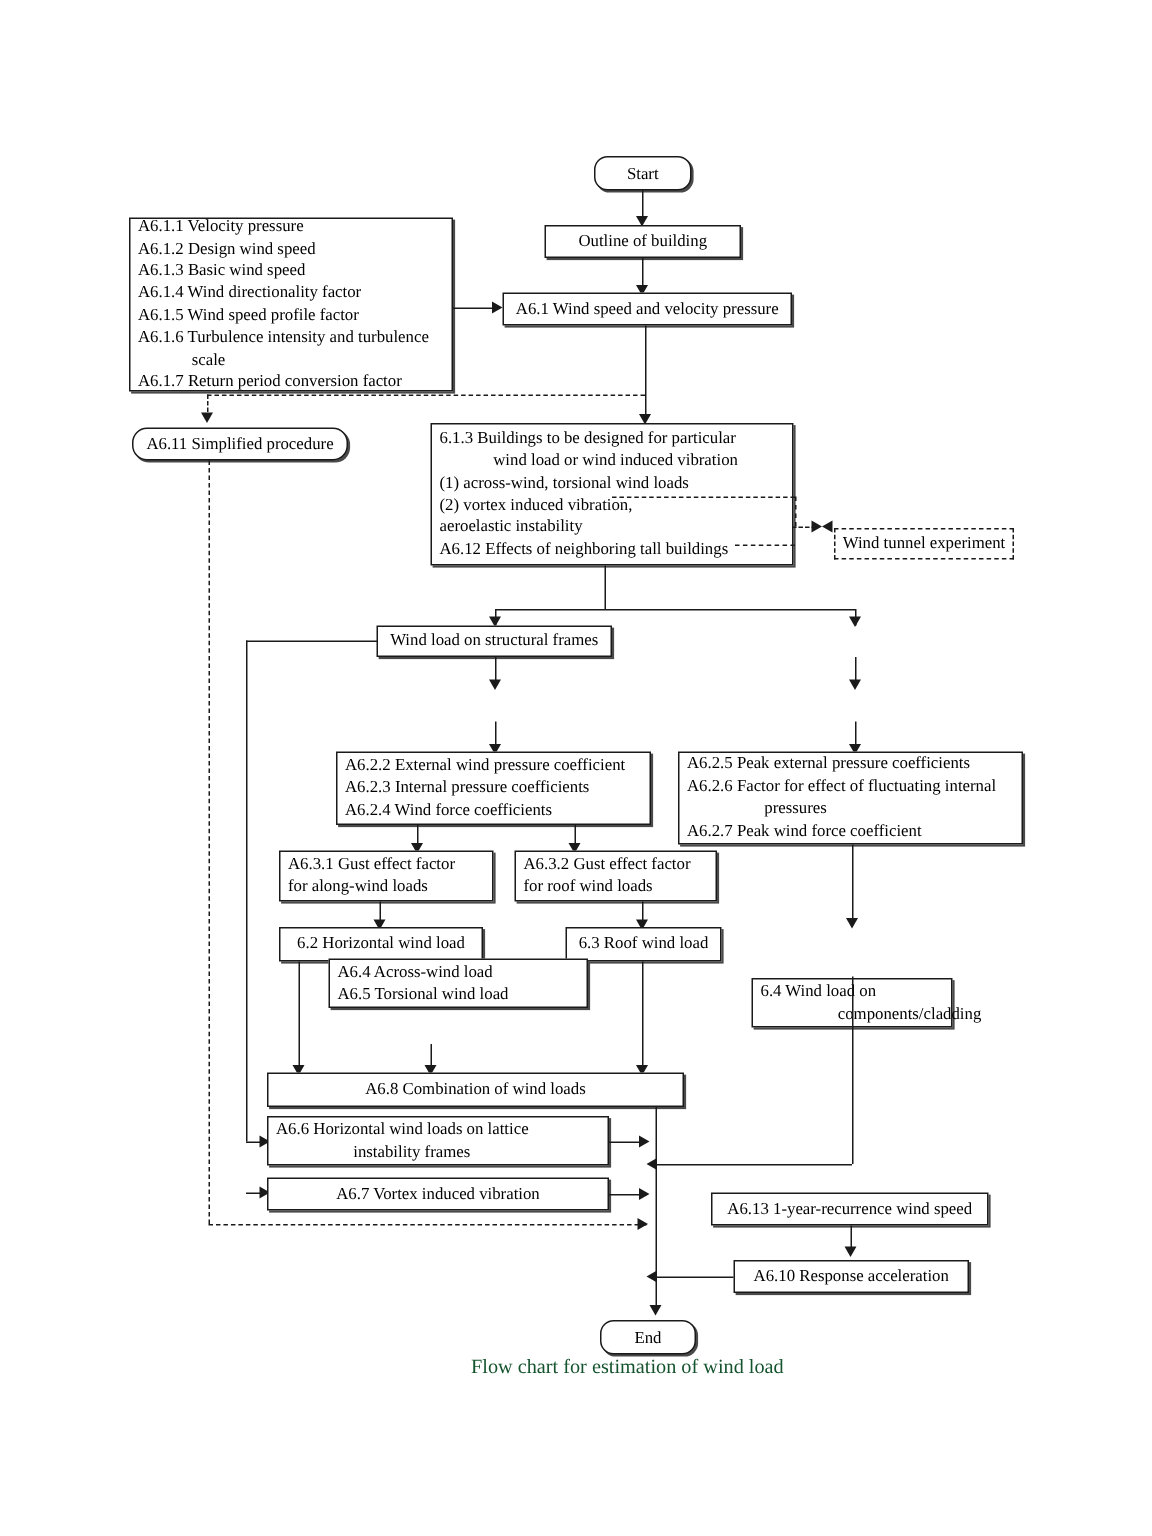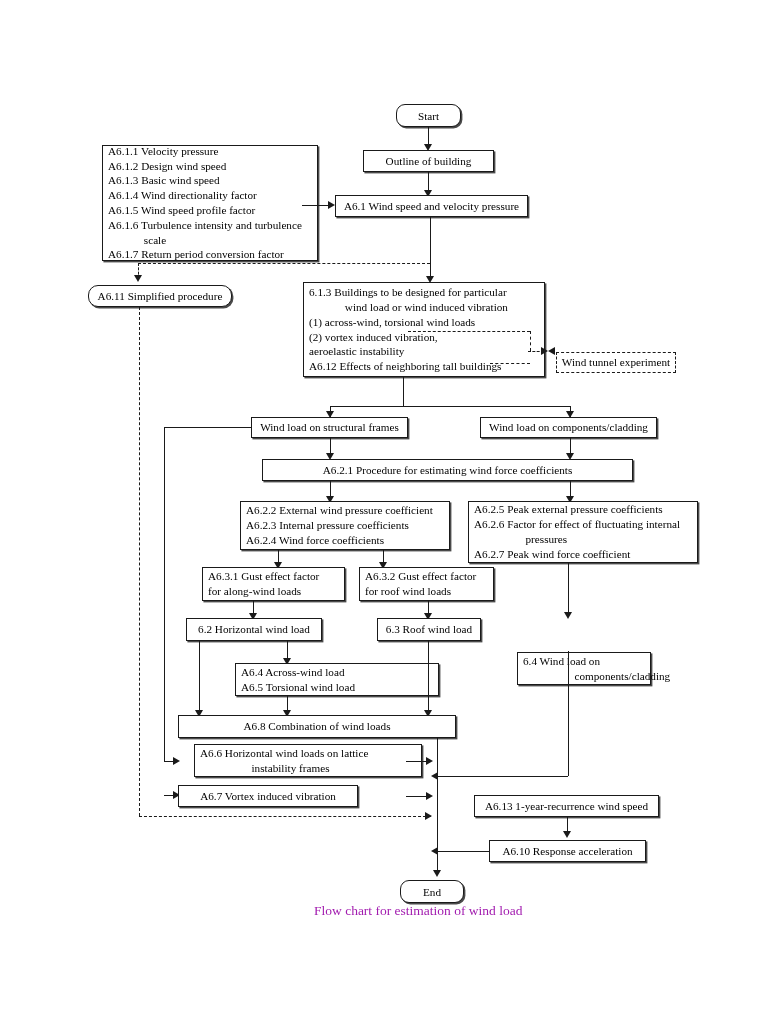--- a/index.html
+++ b/index.html
@@ -22,21 +22,21 @@
     line-height:1.32;
     color:#000;
     
     box-shadow:1.4px 1.4px 0 0 #4a4a4a;
     padding:2px 5px;
     display:flex;
     flex-direction:column;
     justify-content:center;
   }
   .node.center{align-items:center;text-align:center;}
-  .node.left{align-items:flex-start;text-align:left;margin-left:16px;}
+  .node.left{align-items:flex-start;text-align:left;}
   .node .ln{display:block;white-space:nowrap;}
   .node .ind{padding-left:3.2em;}
   .node .ind2{padding-left:4.6em;}
 
   
   .term{
     position:absolute;box-sizing:border-box;
     border:1px solid #1a1a1a;border-radius:9px;background:#fff;
     box-shadow:1.4px 1.4px 0 0 #4a4a4a;
     font-size:11.2px;display:flex;align-items:center;justify-content:center;
@@ -59,21 +59,21 @@
   .ar{position:absolute;width:0;height:0;}
   .ar-d{border-left:4.2px solid transparent;border-right:4.2px solid transparent;border-top:7px solid #1a1a1a;}
   .ar-r{border-top:4.2px solid transparent;border-bottom:4.2px solid transparent;border-left:7px solid #1a1a1a;}
   .ar-l{border-top:4.2px solid transparent;border-bottom:4.2px solid transparent;border-right:7px solid #1a1a1a;}
 
   
   .caption{
     position:absolute;
     font-size:13.5px;
     white-space:nowrap;
-    color:#a21caf;
+    color:#14532d;
   }
 </style>
 </head>
 <body>
 
 <div id="root">
 
   <div class="term" style="left:396px;top:104px;width:65px;height:23px;">
     <span>Start</span>
   </div>
@@ -145,40 +145,34 @@
   <div class="ln-h" style="left:330px;top:406px;width:240px;"></div>
   <div class="ln-v" style="left:330px;top:406px;height:11px;"></div>
   <div class="ar ar-d" style="left:326px;top:411px;"></div>
   <div class="ln-v" style="left:570px;top:406px;height:11px;"></div>
   <div class="ar ar-d" style="left:566px;top:411px;"></div>
 
   <div class="node center" style="left:251px;top:417px;width:157px;height:21px;">
     <span class="ln">Wind load on structural frames</span>
   </div>
 
-  <div class="node center" style="left:480px;top:417px;width:177px;height:21px;">
-    <span class="ln">Wind load on components/cladding</span>
-  </div>
 
   <div class="ln-h" style="left:164px;top:427px;width:88px;"></div>
   <div class="ln-v" style="left:164px;top:427px;height:334px;"></div>
   <div class="ln-h" style="left:164px;top:761px;width:12px;"></div>
   <div class="ar ar-r" style="left:173px;top:757px;"></div>
   <div class="ln-h" style="left:164px;top:795px;width:12px;"></div>
   <div class="ar ar-r" style="left:173px;top:791px;"></div>
 
   <div class="ln-v" style="left:330px;top:438px;height:19px;"></div>
   <div class="ar ar-d" style="left:326px;top:453px;"></div>
 
   <div class="ln-v" style="left:570px;top:438px;height:19px;"></div>
   <div class="ar ar-d" style="left:566px;top:453px;"></div>
 
-  <div class="node center" style="left:262px;top:459px;width:371px;height:22px;">
-    <span class="ln">A6.2.1 Procedure for estimating wind force coefficients</span>
-  </div>
 
   <div class="ln-v" style="left:330px;top:481px;height:19px;"></div>
   <div class="ar ar-d" style="left:326px;top:496px;"></div>
 
   <div class="ln-v" style="left:570px;top:481px;height:19px;"></div>
   <div class="ar ar-d" style="left:566px;top:496px;"></div>
 
   <div class="node left" style="left:224px;top:501px;width:210px;height:49px;">
     <span class="ln">A6.2.2 External wind pressure coefficient</span>
     <span class="ln">A6.2.3 Internal pressure coefficients</span>
@@ -231,41 +225,41 @@
   <div class="ln-v" style="left:568px;top:651px;height:125px;"></div>
   <div class="ln-h" style="left:437px;top:776px;width:131px;"></div>
   <div class="ar ar-l" style="left:431px;top:772px;"></div>
 
   <div class="ln-v" style="left:199px;top:641px;height:73px;"></div>
   <div class="ar ar-d" style="left:195px;top:710px;"></div>
 
   <div class="ln-v" style="left:287px;top:641px;height:21px;"></div>
   <div class="ar ar-d" style="left:283px;top:658px;"></div>
 
-  <div class="node left" style="left:219px;top:663px;width:204px;height:33px;">
+  <div class="node left" style="left:219px;top:639px;width:173px;height:33px;">
     <span class="ln">A6.4 Across-wind load</span>
     <span class="ln">A6.5 Torsional wind load</span>
   </div>
 
   <div class="ln-v" style="left:287px;top:696px;height:18px;"></div>
   <div class="ar ar-d" style="left:283px;top:710px;"></div>
 
   <div class="ln-v" style="left:428px;top:641px;height:73px;"></div>
   <div class="ar ar-d" style="left:424px;top:710px;"></div>
 
   <div class="node center" style="left:178px;top:715px;width:278px;height:23px;">
     <span class="ln">A6.8 Combination of wind loads</span>
   </div>
 
   <div class="node left" style="left:178px;top:744px;width:228px;height:33px;">
     <span class="ln">A6.6 Horizontal wind loads on lattice</span>
     <span class="ln ind2">instability frames</span>
   </div>
 
-  <div class="node center" style="left:178px;top:785px;width:180px;height:22px;">
+  <div class="node center" style="left:178px;top:785px;width:228px;height:22px;">
     <span class="ln">A6.7 Vortex induced vibration</span>
   </div>
 
   <div class="ln-h" style="left:406px;top:761px;width:25px;"></div>
   <div class="ar ar-r" style="left:426px;top:757px;"></div>
 
   <div class="ln-h" style="left:406px;top:796px;width:25px;"></div>
   <div class="ar ar-r" style="left:426px;top:792px;"></div>
 
   <div class="ln-v" style="left:437px;top:738px;height:136px;"></div>

